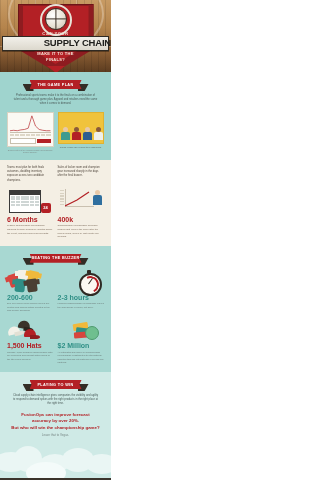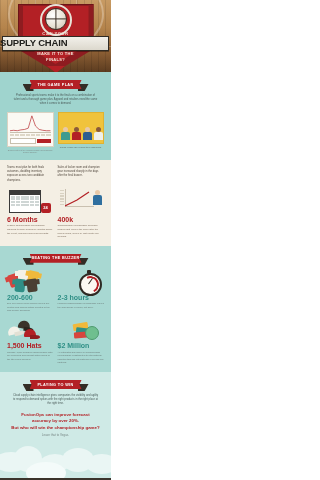--- a/index.html
+++ b/index.html
@@ -34,21 +34,21 @@
   .ball:after{content:"";position:absolute;top:50%;left:0;width:100%;height:1.2px;
         background:#3a3027;transform:translateY(-50%);}
   .ball-ring{position:absolute;left:50%;top:4px;transform:translateX(-50%);
         width:28px;height:28px;border-radius:50%;border:2px solid #e8e3d8;z-index:2;}
   .hdr-top{position:absolute;left:0;right:0;top:31px;text-align:center;
         font-size:4.2px;letter-spacing:.5px;color:#f3e3d6;font-weight:bold;z-index:4;}
   .hdr-band{position:absolute;left:2px;right:2px;top:36px;height:13px;z-index:4;
         background:linear-gradient(180deg,#f2f0ea 0%,#dcd8cd 100%);
         border-top:1px solid #9d9party;border:1px solid #2f2a23;
         box-shadow:0 1px 0 rgba(0,0,0,.35);}
-  .hdr-main{position:absolute;left:0;right:0;top:37px;text-align:left;z-index:5;
+  .hdr-main{position:absolute;left:0;right:0;top:37px;text-align:right;z-index:5;
         font-size:9.5px;font-weight:bold;color:#20201d;letter-spacing:-.2px;
         font-family:"Liberation Sans",sans-serif;}
   .hdr-mid{position:absolute;left:0;right:0;top:51px;text-align:center;z-index:4;
         font-size:4px;color:#f3e3d6;font-weight:bold;letter-spacing:.3px;}
   .hdr-bot{position:absolute;left:0;right:0;top:57px;text-align:center;z-index:4;
         font-size:4px;color:#f3e3d6;font-weight:bold;letter-spacing:.3px;}
   .hero-notch{position:absolute;left:50%;top:66px;transform:translateX(-50%);
         width:0;height:0;border-left:9px solid transparent;border-right:9px solid transparent;
         border-top:7px solid #b32025;z-index:6;}
 

